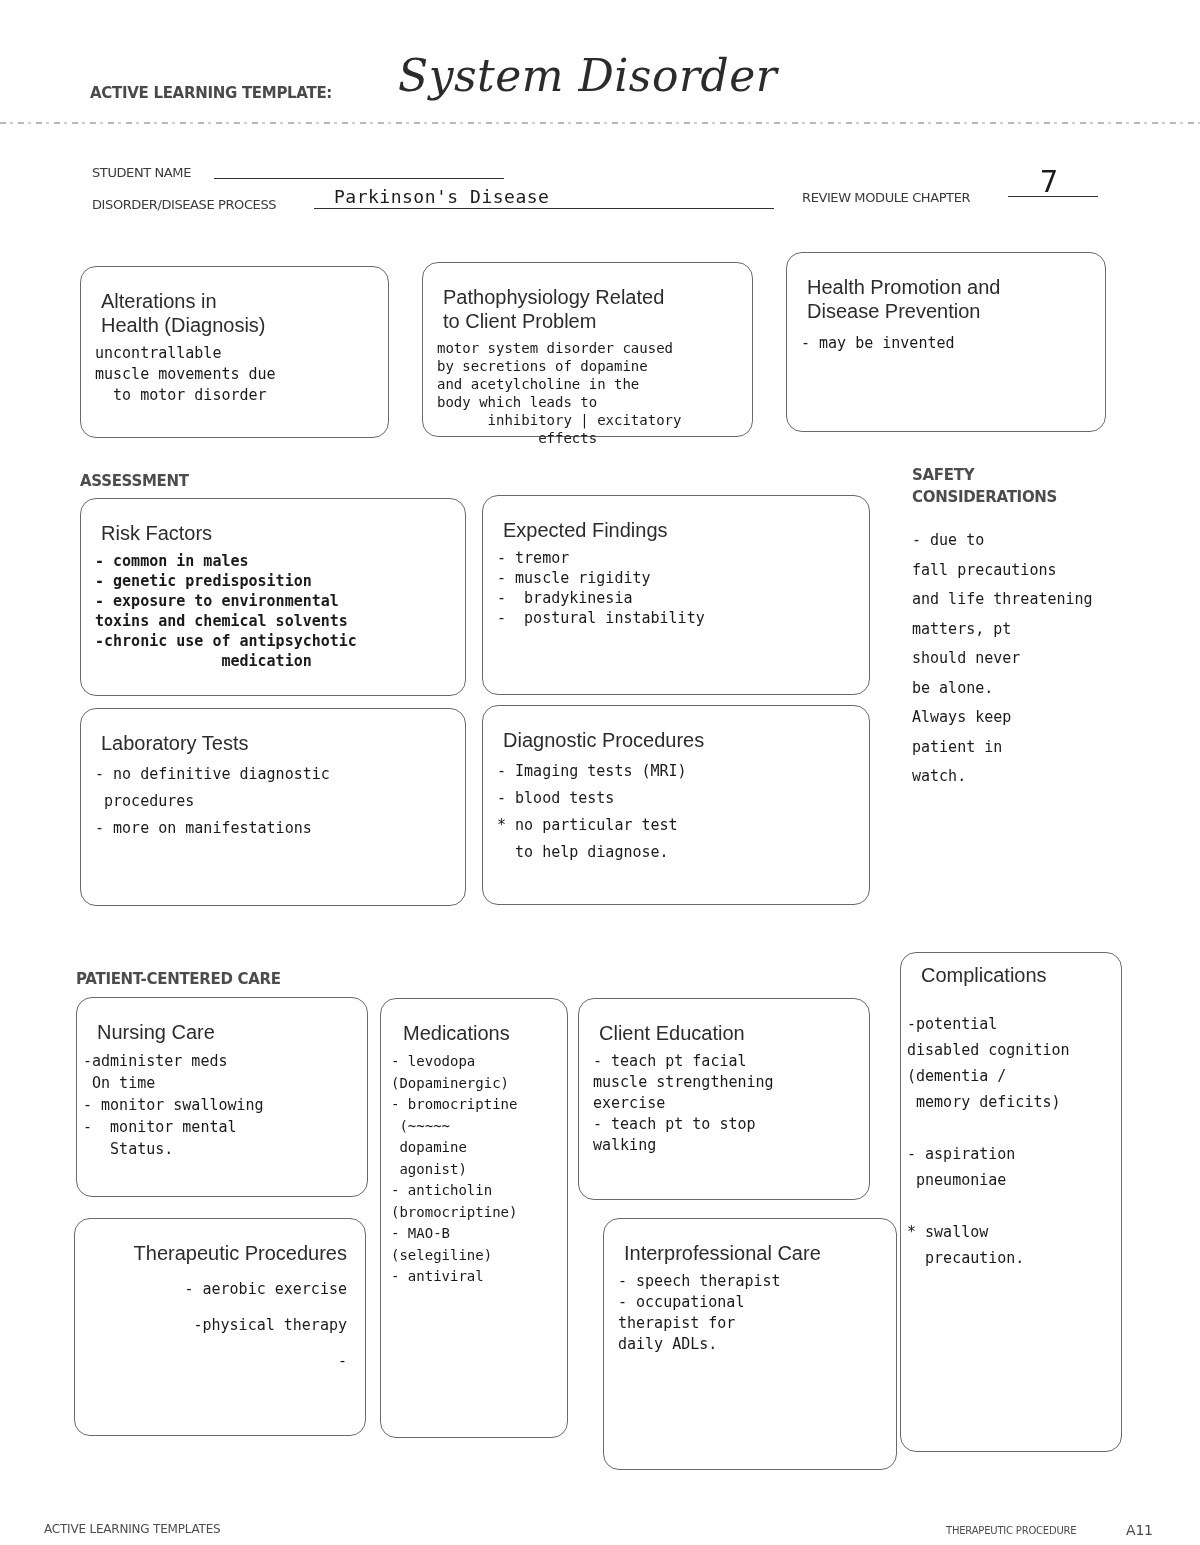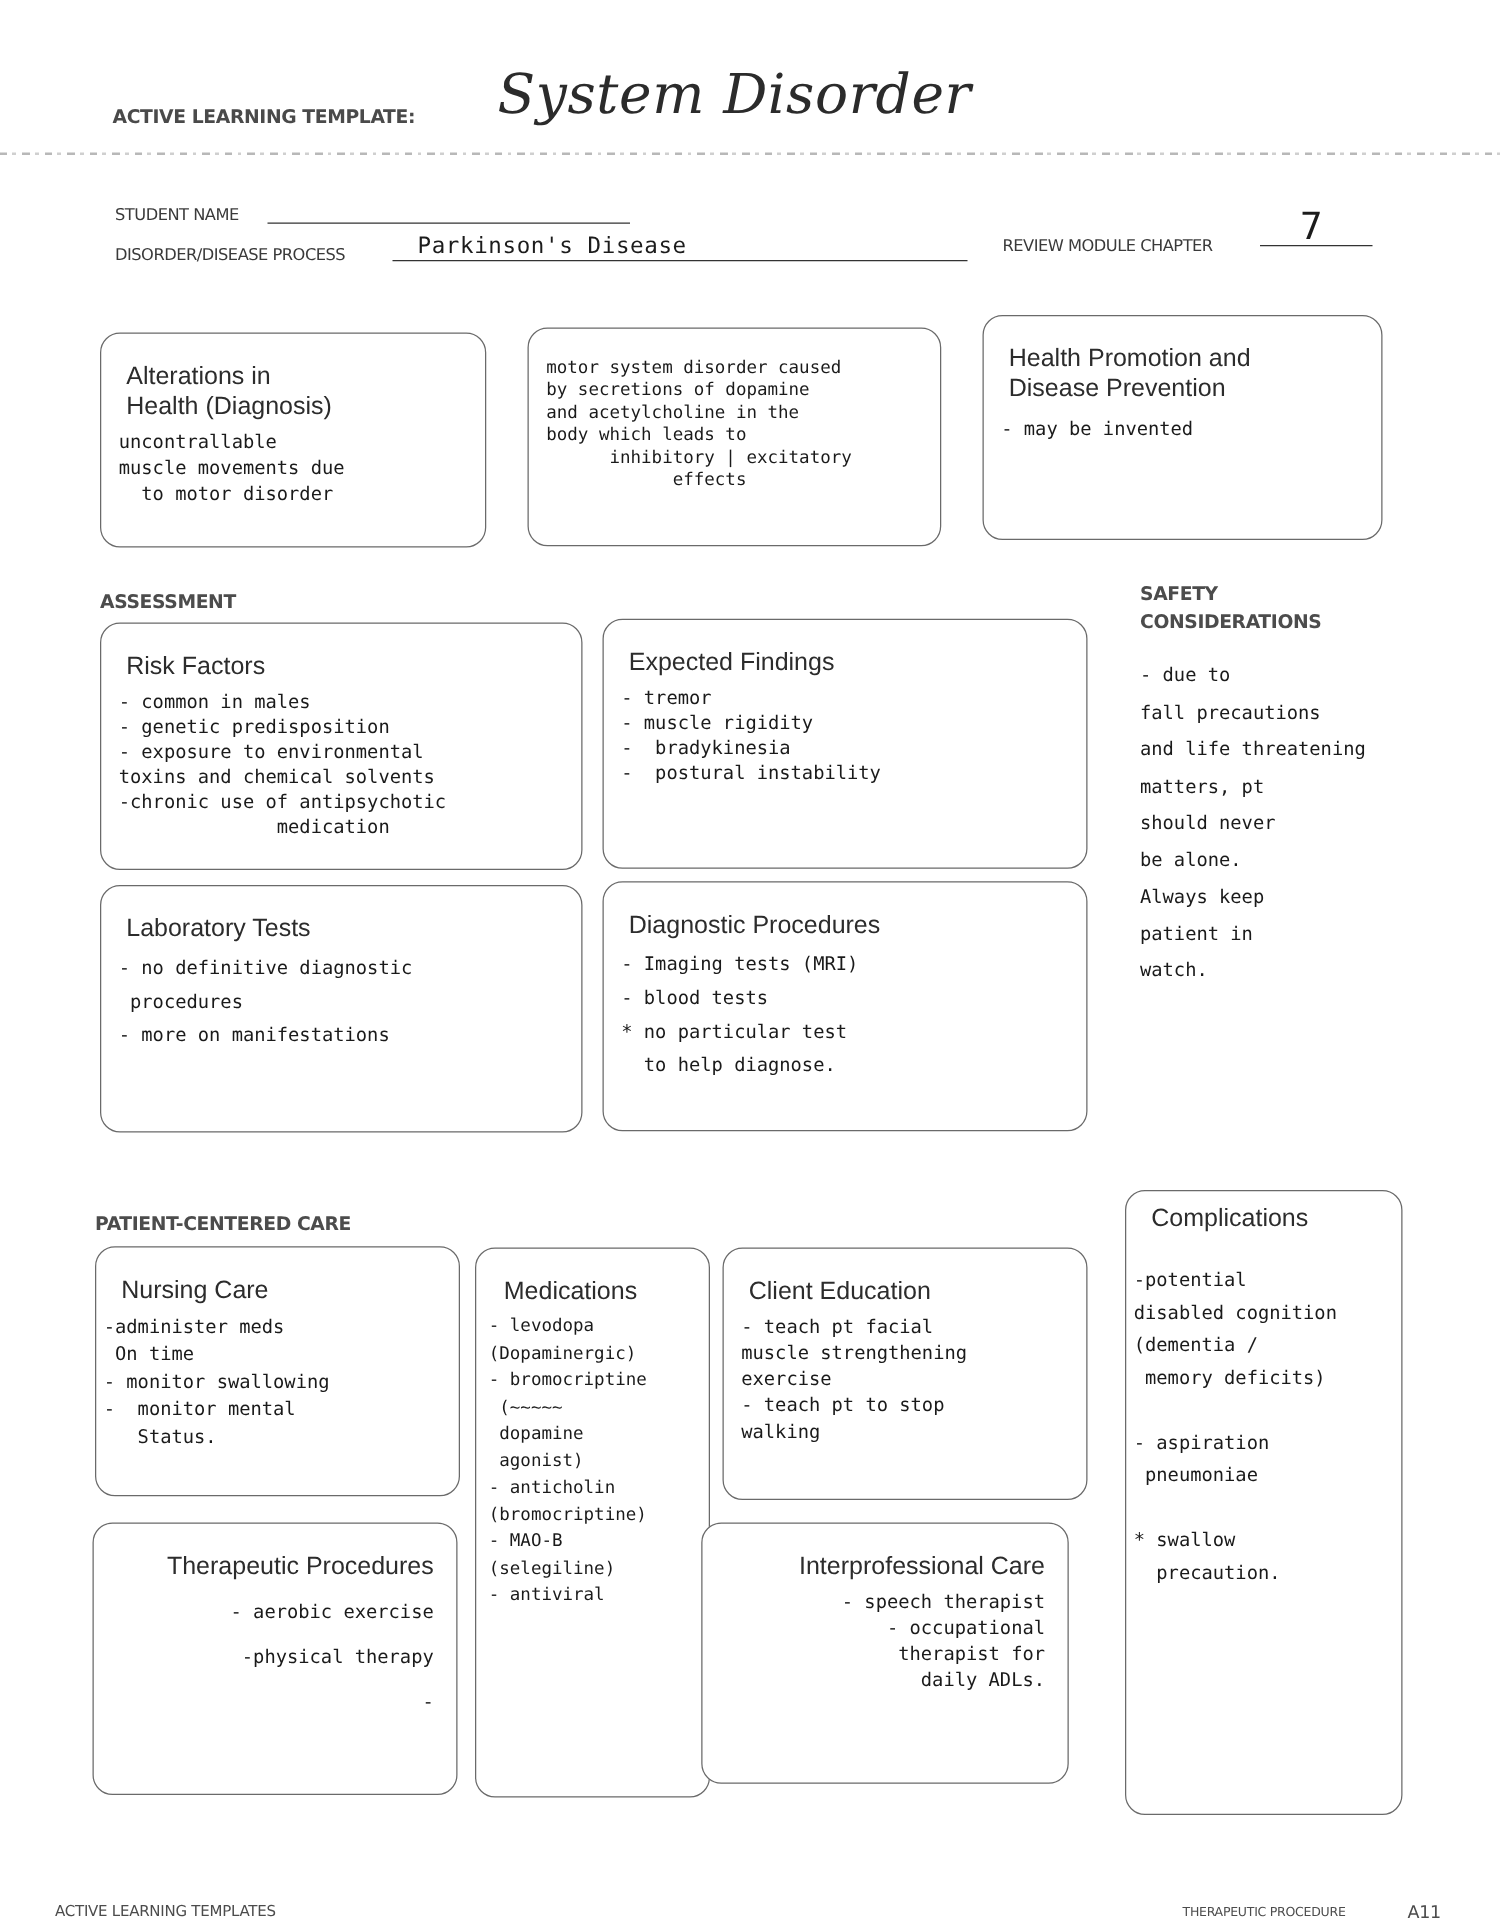--- a/index.html
+++ b/index.html
@@ -45,39 +45,41 @@
 
 <div class="box" style="left:80px; top:266px; width:309px; height:172px;">
   <div class="box-title" style="white-space:pre-line;">Alterations in
 Health (Diagnosis)</div>
   <div class="box-lines">uncontrallable
 muscle movements due
   to motor disorder</div>
 </div>
 
 <div class="box" style="left:422px; top:262px; width:331px; height:175px; padding-left:20px; overflow:visible;">
+  <div class="box-title" style="white-space:pre-line;">Pathophysiology Related
+to Client Problem</div>
   <div class="box-lines" style="font-size:14px; line-height:18px;">motor system disorder caused
 by secretions of dopamine
 and acetylcholine in the
 body which leads to
       inhibitory | excitatory
             effects</div>
 </div>
 
 <div class="box" style="left:786px; top:252px; width:320px; height:180px;">
   <div class="box-title" style="white-space:pre-line;">Health Promotion and
 Disease Prevention</div>
   <div class="box-lines" style="margin-top:10px;">- may be invented</div>
 </div>
 
 <div class="abs section" style="left:80px; top:472px;">ASSESSMENT</div>
 
 <div class="box" style="left:80px; top:498px; width:386px; height:198px;">
   <div class="box-title">Risk Factors</div>
-  <div class="box-lines" style="line-height:20px;">- common in males
+  <div class="box-lines" style="line-height:20px;font-weight:bold;">- common in males
 - genetic predisposition
 - exposure to environmental
 toxins and chemical solvents
 -chronic use of antipsychotic
               medication</div>
 </div>
 
 <div class="box" style="left:482px; top:495px; width:388px; height:200px;">
   <div class="box-title">Expected Findings</div>
   <div class="box-lines" style="line-height:20px;">- tremor
@@ -148,21 +150,21 @@
 walking</div>
 </div>
 
 <div class="box" style="left:74px; top:1218px; width:292px; height:218px;text-align:right;">
   <div class="box-title">Therapeutic Procedures</div>
   <div class="box-lines" style="line-height:36px;margin-left:26px;">- aerobic exercise
 -physical therapy
 -</div>
 </div>
 
-<div class="box" style="left:561px; top:1218px; width:294px; height:209px;text-align:right;">
+<div class="box" style="left:603px; top:1218px; width:294px; height:252px;">
   <div class="box-title">Interprofessional Care</div>
   <div class="box-lines" style="line-height:21px;">- speech therapist
 - occupational
 therapist for
 daily ADLs.</div>
 </div>
 
 <div class="box" style="left:900px; top:952px; width:222px; height:500px; padding-top:10px; overflow:visible;">
   <div class="box-title" style="margin-bottom:24px;">Complications</div>
   <div class="box-lines" style="margin-left:-14px; line-height:26px;">-potential

